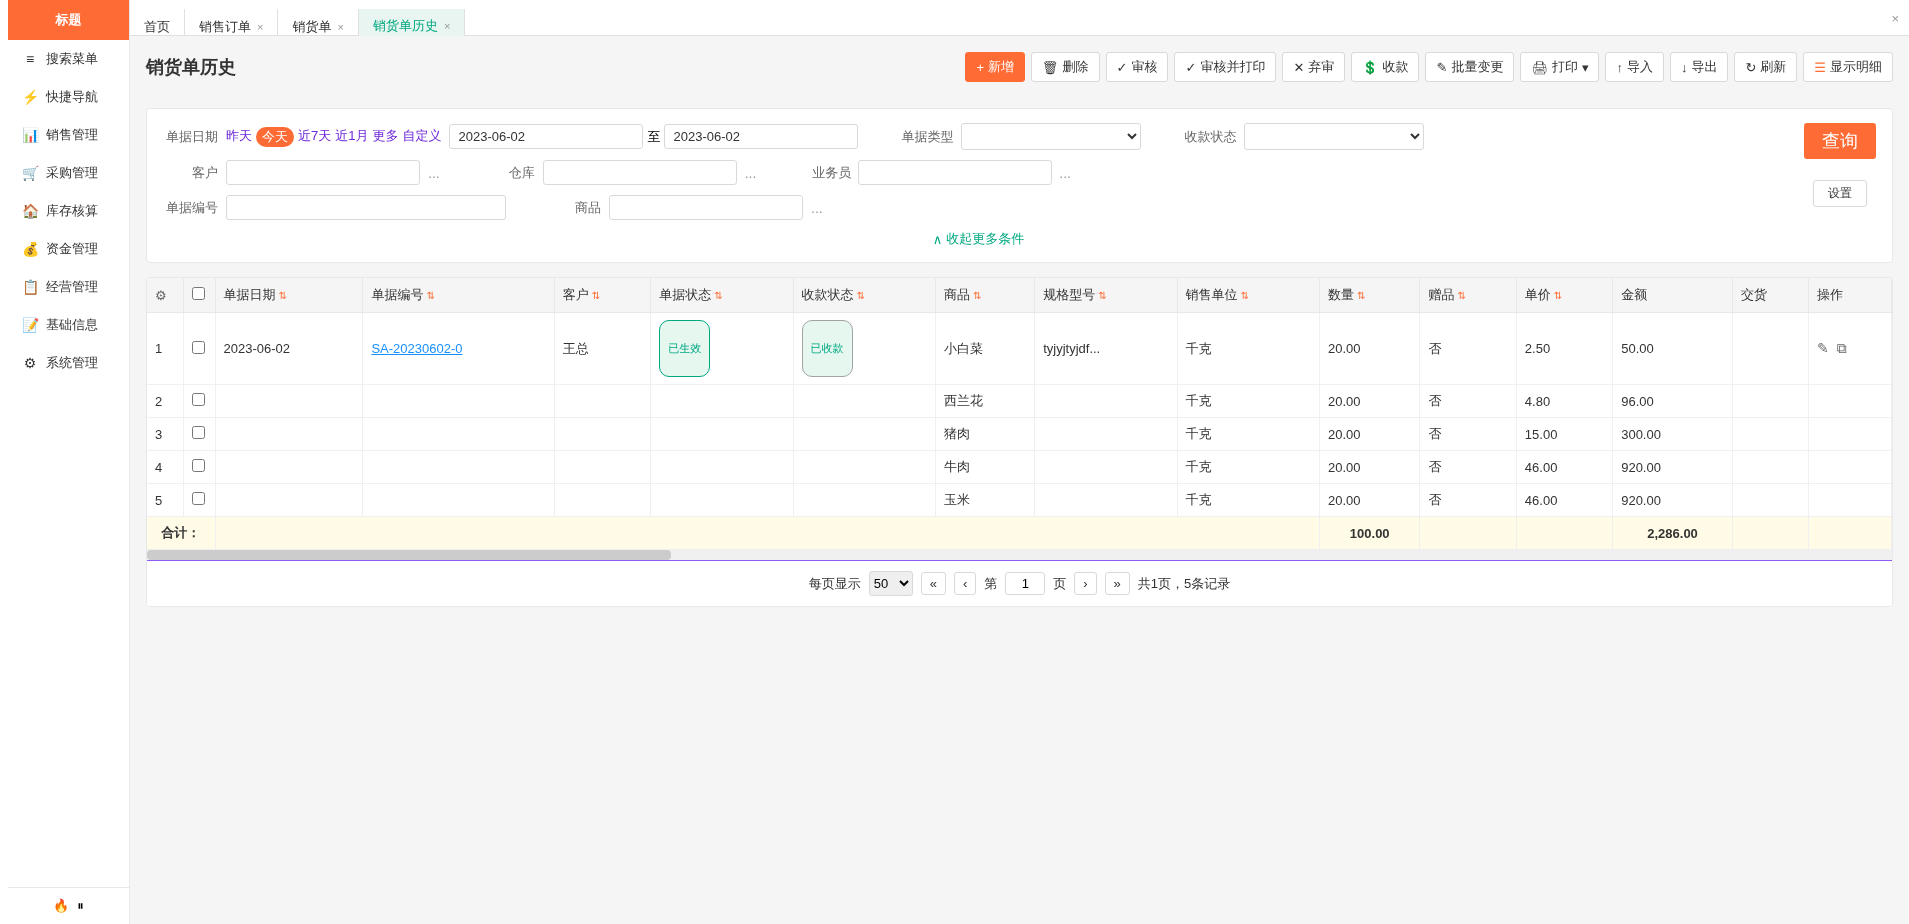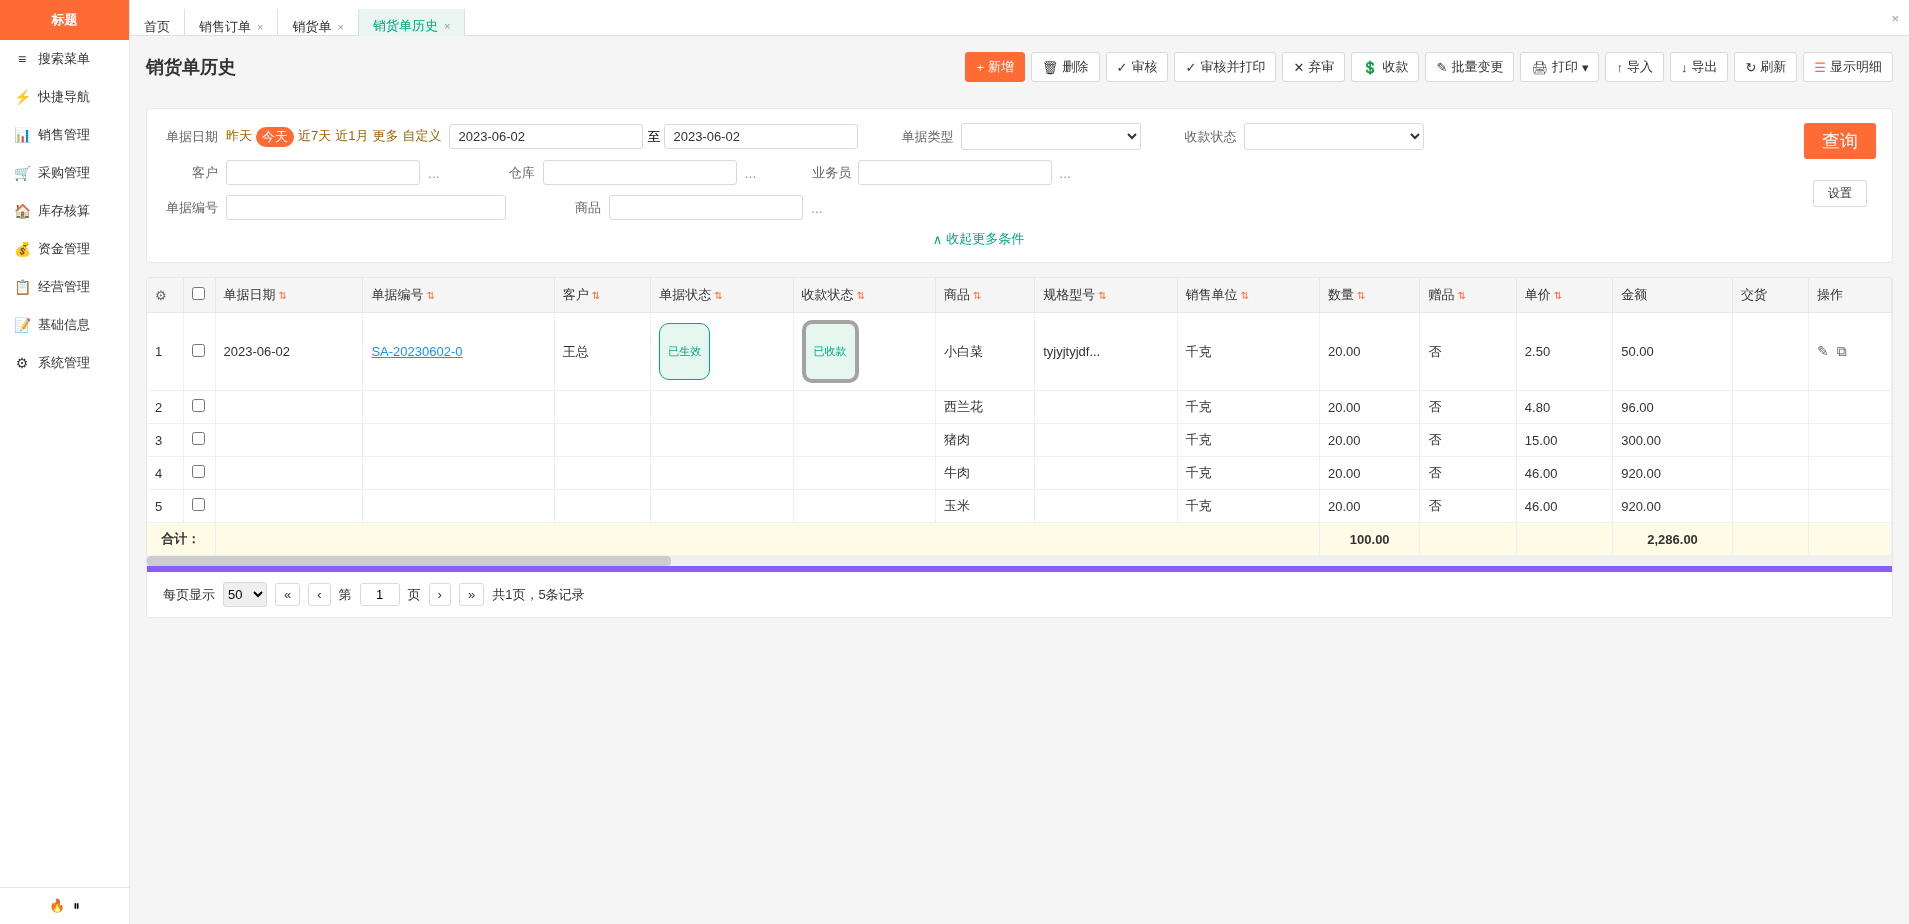--- a/index.html
+++ b/index.html
@@ -1,19 +1,19 @@
 <!DOCTYPE html>
 <html><head>
   <meta charset="utf-8">
   <style>
     * { box-sizing: border-box; margin: 0; padding: 0; font-family: 'Microsoft YaHei', Arial, sans-serif; font-size: 13px; }
     body { display: flex; height: 924px; overflow: hidden; background: #f5f5f5; }
 
     
-    .sidebar { width: 130px; background: #fff; display: flex; flex-direction: column; border-right: 1px solid #e8e8e8; flex-shrink: 0; }
+    .sidebar { width: 130px; background: #fff; display: flex; flex-direction: column; border-right: 1px solid #e8e8e8; flex-shrink: 0; padding-left: 8px; }
     .sidebar-logo { height: 40px; background: #ff6b35; display: flex; align-items: center; justify-content: center; color: #fff; font-size: 12px; font-weight: bold; }
     .sidebar-item { display: flex; align-items: center; gap: 8px; padding: 10px 14px; cursor: pointer; color: #333; transition: background 0.2s; }
     .sidebar-item-icon { font-size: 14px; width: 16px; text-align: center; }
     .sidebar-bottom { margin-top: auto; padding: 10px; display: flex; gap: 8px; justify-content: center; border-top: 1px solid #e8e8e8; }
 
     
     .main { flex: 1; display: flex; flex-direction: column; overflow: hidden; }
 
     
     .tab-bar { display: flex; align-items: center; background: #fff; border-bottom: 1px solid #e0e0e0; height: 36px; padding-left: 0; }
@@ -36,47 +36,47 @@
     
     .filter-area { background: #fff; border: 1px solid #e8e8e8; border-radius: 4px; padding: 14px 16px; margin-bottom: 14px; }
     .filter-row { display: flex; align-items: center; gap: 20px; margin-bottom: 10px; flex-wrap: wrap; }
     .filter-row:last-child { margin-bottom: 0; }
     .filter-item { display: flex; align-items: center; gap: 8px; }
     .filter-label { color: #666; white-space: nowrap; min-width: 55px; text-align: right; }
     .filter-input { border: 1px solid #d9d9d9; border-radius: 3px; padding: 4px 8px; min-width: 160px; color: #333; outline: none; }
     .filter-select { border: 1px solid #d9d9d9; border-radius: 3px; padding: 4px 8px; min-width: 180px; color: #333; outline: none; background: #fff; }
     .date-range { display: flex; align-items: center; gap: 4px; }
     .date-shortcut { display: flex; gap: 4px; font-size: 12px; }
-    .date-shortcut span { cursor: pointer; color: #a16207; }
+    .date-shortcut span { cursor: pointer; color: #6d28d9; }
     .date-shortcut span.active-date { background: #ff6b35; color: #fff; border-radius: 10px; padding: 1px 6px; }
     .ellipsis-btn { border: none; background: none; color: #999; cursor: pointer; font-size: 14px; }
     .collapse-btn { display: flex; align-items: center; gap: 4px; color: #00a880; cursor: pointer; font-size: 12px; margin-top: 4px; justify-content: center; }
 
     
     .table-container { background: #fff; border: 1px solid #e8e8e8; border-radius: 4px; overflow: hidden; }
     table { width: 100%; border-collapse: collapse; font-size: 12px; }
     thead tr { background: #f5f5f5; }
     th { padding: 8px 8px; text-align: left; color: #333; font-weight: normal; border-bottom: 1px solid #e8e8e8; border-right: 1px solid #e8e8e8; white-space: nowrap; }
     td { padding: 7px 8px; color: #333; border-bottom: 1px solid #f0f0f0; border-right: 1px solid #f0f0f0; white-space: nowrap; }
     .th-sort { display: flex; align-items: center; gap: 3px; cursor: pointer; }
     .sort-icon { color: #ff6b35; font-size: 10px; }
     .settings-icon-th { color: #666; cursor: pointer; }
     .status-badge { display: inline-block; padding: 20px 8px; border-radius: 10px; font-size: 11px; }
     .status-active { background: #e6f7f0; color: #00a880; border: 1px solid #00a880; }
-    .status-paid { background: #e6f7f0; color: #00a880; border: 4px solid #a3a3a3; }
+    .status-paid { background: #e6f7f0; color: #00a880; border: 1px solid #a3a3a3; }
     .link-text { color: #1890ff; cursor: pointer; text-decoration: underline; text-align: right; }
     .action-icons { display: flex; gap: 8px; }
     .action-icon { color: #666; cursor: pointer; font-size: 14px; }
 
     
     .summary-row { background: #fffbe6; text-align: center; }
     .summary-row td { font-weight: bold; }
 
     
-    .pagination { display: flex; align-items: center; justify-content: flex-start; padding: 10px 16px; background: #fff; border-top: 6px solid #8b5cf6; gap: 8px; font-size: 12px; color: #333; }
+    .pagination { display: flex; align-items: center; justify-content: center; padding: 10px 16px; background: #fff; border-top: 1px solid #8b5cf6; gap: 8px; font-size: 12px; color: #333; }
     .page-btn { border: 1px solid #d9d9d9; background: #fff; border-radius: 3px; padding: 3px 8px; cursor: pointer; color: #333; }
     .page-btn:disabled { color: #d9d9d9; cursor: not-allowed; }
     .page-input { border: 1px solid #d9d9d9; border-radius: 3px; padding: 3px 6px; width: 40px; text-align: center; }
     .page-select { border: 1px solid #d9d9d9; border-radius: 3px; padding: 3px 0; }
     .scrollbar-area { height: 10px; background: #f0f0f0; position: relative; }
     .scrollbar-thumb { height: 10px; background: #ccc; border-radius: 4px; width: 30%; position: absolute; left: 0; }
 
     .query-btn { background: #ff6b35; color: #fff; border: none; border-radius: 3px; padding: 6px 18px; cursor: pointer; font-size: 18px; }
     .set-btn { background: #fff; color: #333; border: 1px solid #d9d9d9; border-radius: 3px; padding: 4px 14px; cursor: pointer; font-size: 12px; margin-top: 19px; }
     .query-set-group { display: flex; flex-direction: column; align-items: center; gap: 2px; }

